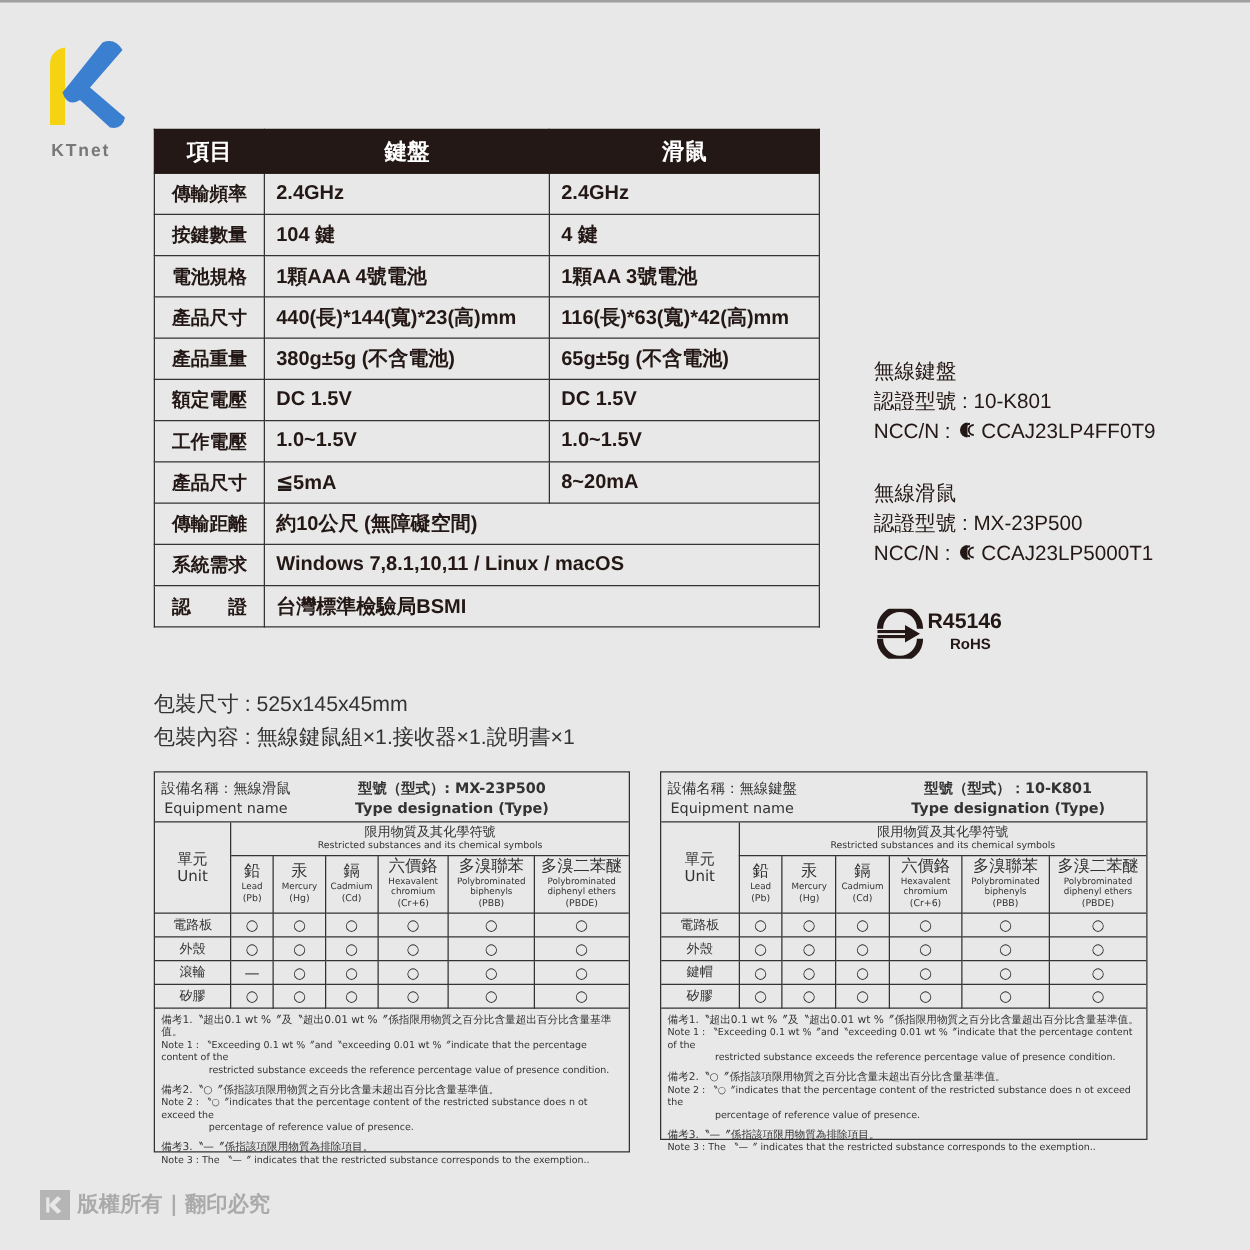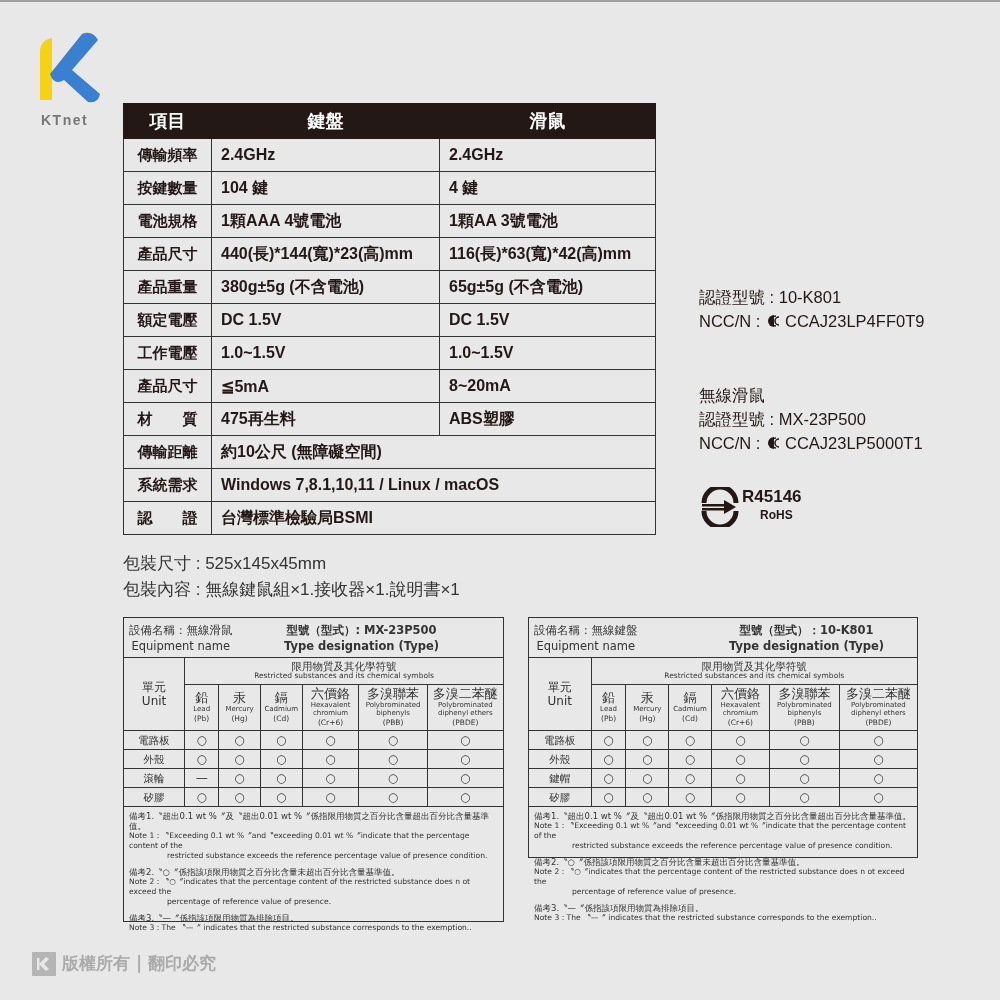--- a/index.html
+++ b/index.html
@@ -26,21 +26,21 @@
   .bsmi { position: absolute; left: 700px; top: 487px; width: 40px; height: 40px; }
   .bsmi-code { position: absolute; left: 742px; top: 487px; font-family: "Liberation Sans", sans-serif; font-weight: bold; font-size: 17px; }
   .bsmi-rohs { position: absolute; left: 760px; top: 508px; font-family: "Liberation Sans", sans-serif; font-weight: bold; font-size: 12px; }
 
   
   .pkg { position: absolute; left: 123px; font-family: "Liberation Sans", sans-serif; font-size: 17px; color: #333; }
 
   
   .rohs { position: absolute; border: 1px solid #333; background: #e8e8e8; }
   .rohs-l { left: 123px; top: 617px; width: 381px; height: 305px; }
-  .rohs-r { left: 528px; top: 617px; width: 390px; height: 241px; }
+  .rohs-r { left: 528px; top: 617px; width: 390px; height: 295px; }
   .rohs .hdr { height: 40px; border-bottom: 1px solid #333; position: relative; font-size: 11.5px; color: #333; text-align: center; }
   .rohs .hdr .nm { position: absolute; left: 5px; top: 4px; line-height: 16px; }
   .rohs .hdr .tp { position: absolute; top: 4px; line-height: 16px; font-weight: bold; }
   .rohs table { border-collapse: collapse; width: 100%; table-layout: fixed; }
   .rohs table td { border: 1px solid #333; text-align: center; font-size: 9px; color: #333; line-height: 10px; }
   .rohs table tr td:first-child { border-left: none; }
   .rohs table tr td:last-child { border-right: none; }
   .rohs table tr:first-child td { border-top: none; }
   .rohs .ttl-cn { font-size: 10.5px; }
   .rohs .ttl-en { font-size: 7.5px; }
@@ -114,40 +114,36 @@
       <td class="lbl">工作電壓</td>
       <td class="val">1.0~1.5V</td>
       <td class="val">1.0~1.5V</td>
     </tr>
       <tr>
       <td class="lbl">產品尺寸</td>
       <td class="val">≦5mA</td>
       <td class="val">8~20mA</td>
     </tr>
       <tr>
-      <td class="lbl">材　　質</td>
-      <td class="val">475再生料</td>
-      <td class="val">ABS塑膠</td>
-    </tr>
-      <tr>
       <td class="lbl">傳輸距離</td>
       <td class="val" colspan="2">約10公尺 (無障礙空間)</td>
     </tr>
       <tr>
       <td class="lbl">系統需求</td>
       <td class="val" colspan="2">Windows 7,8.1,10,11 / Linux / macOS</td>
     </tr>
       <tr>
       <td class="lbl">認　　證</td>
       <td class="val" colspan="2">台灣標準檢驗局BSMI</td>
     </tr>
     </tbody>
 </table>
 
 <div class="info" style="top:285px;">
+  <div>無線鍵盤</div>
   <div>認證型號 : 10-K801</div>
   <div>
     <span>NCC/N : </span><svg class="ncc-mark" viewBox="0 0 18 14">
         <path d="M9 1 A6 6 0 1 0 9 13 Z" fill="#231815"></path>
         <path d="M11 2 A5 5 0 0 0 11 12" fill="none" stroke="#231815" stroke-width="1.5"></path>
         <path d="M14 3 A4 4 0 0 0 14 11" fill="none" stroke="#231815" stroke-width="1.5"></path>
       </svg><span>CCAJ23LP4FF0T9</span>
   </div>
 </div>
 

